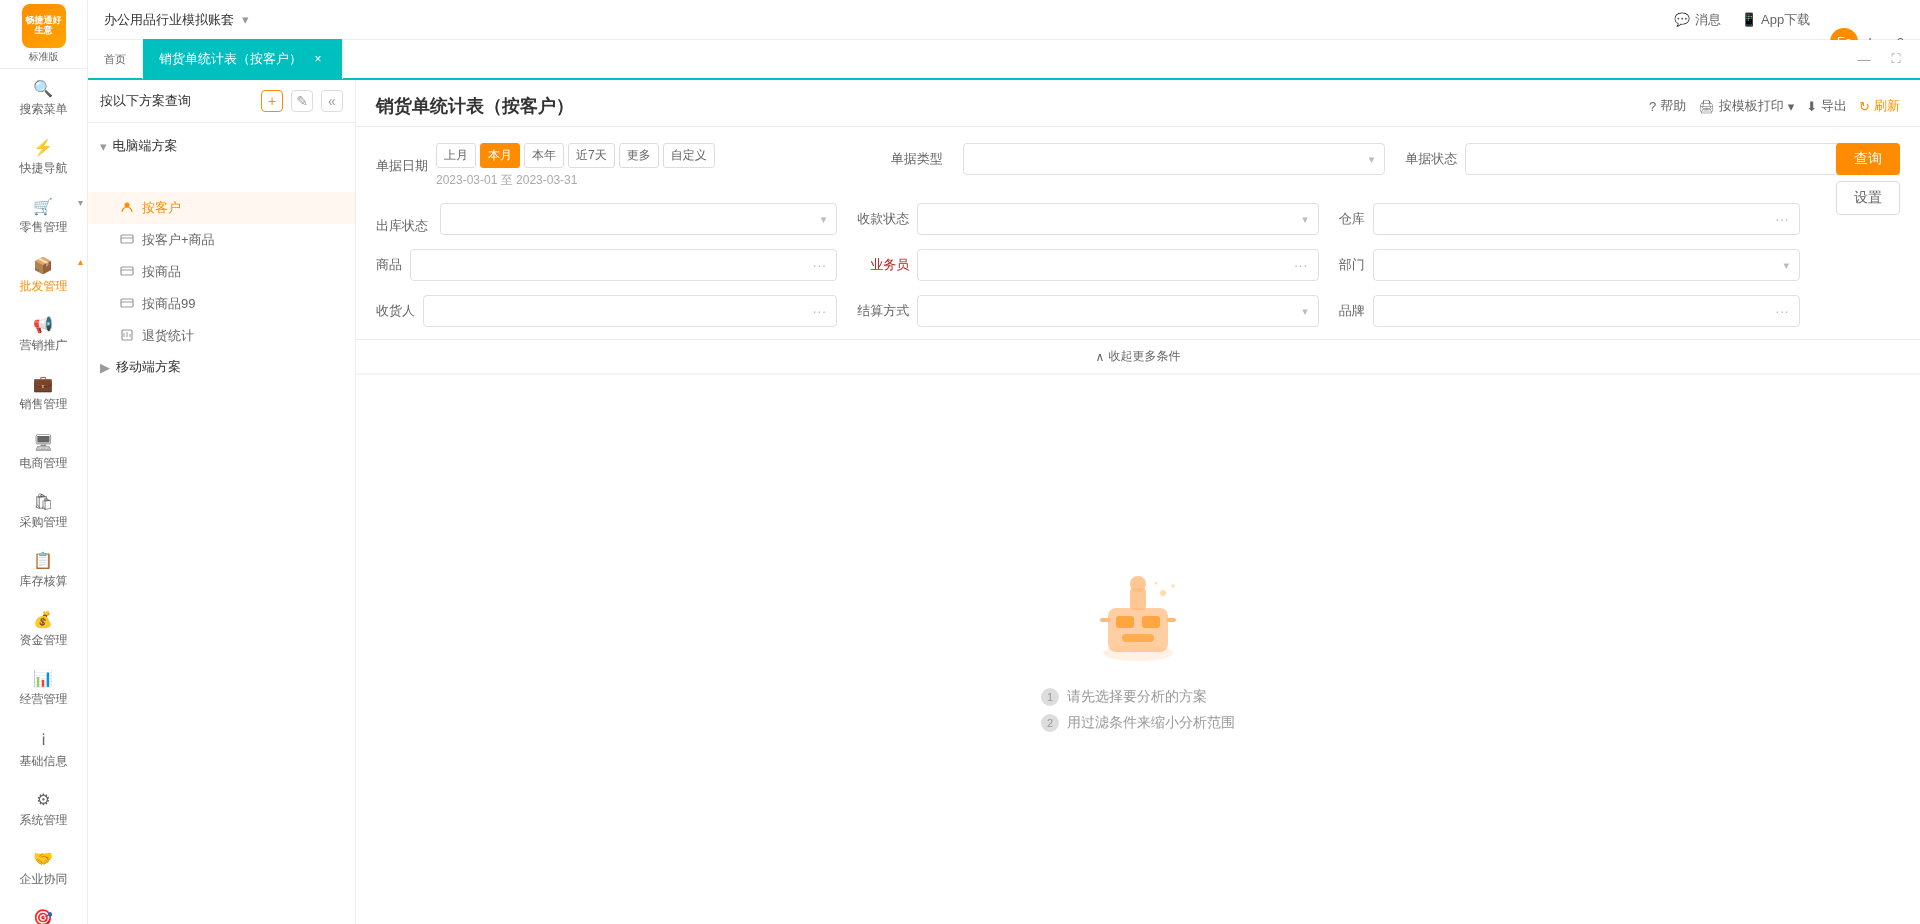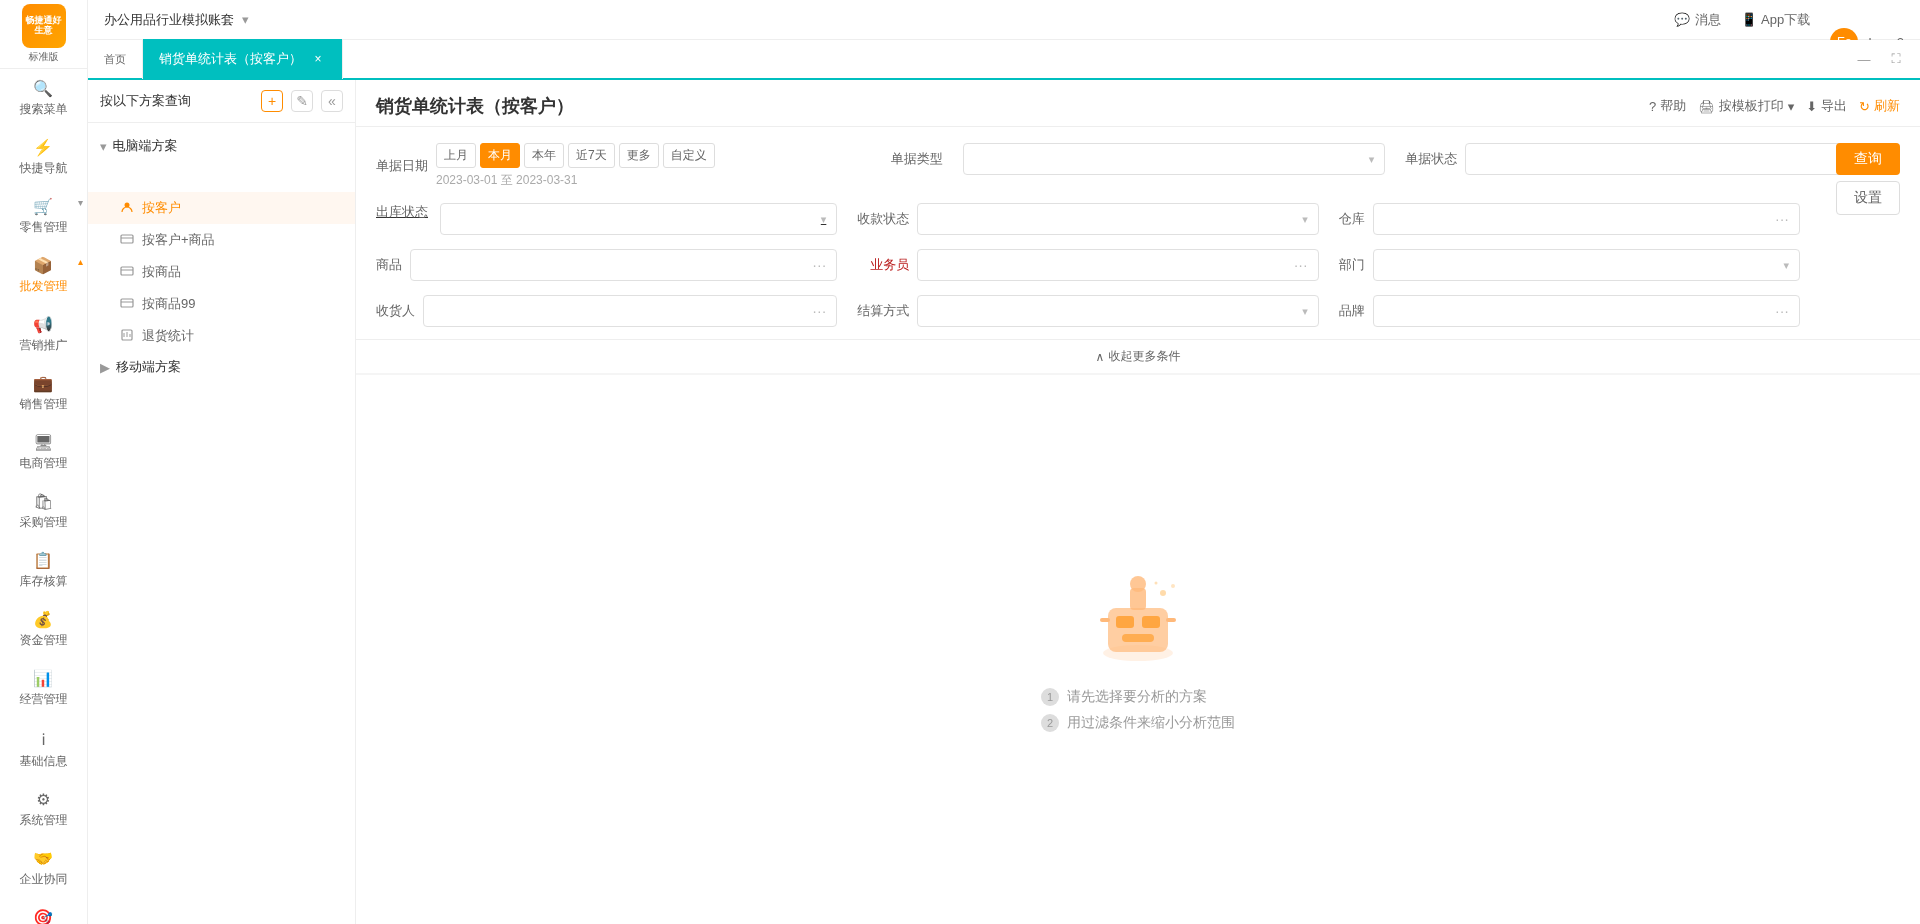--- a/index.html
+++ b/index.html
@@ -333,21 +333,21 @@
             </div>
           </div>
 
           <div style="position:absolute; right:0; top:0; display:flex; flex-direction:column; gap:6px; z-index:10;">
             <button class="query-btn">查询</button>
             <button class="setting-btn">设置</button>
           </div>
         </div>
 
         <div style="display:flex; align-items:center; gap:20px; padding-bottom:14px;">
-          <div style="display:flex; align-items:flex-start; gap:12px; flex:1;text-decoration:underline;">
+          <div style="display:flex; align-items:flex-end; gap:12px; flex:1;">
             <span style="font-size:13px;color:#666;white-space:nowrap;">出库状态</span>
             <div class="filter-cell-input" style="flex:1;">
               <span style="color:#ccc;"></span>
               <span class="filter-arrow">▾</span>
             </div>
           </div>
           <div style="display:flex; align-items:center; gap:8px; flex:1;">
             <span style="font-size:13px;color:#666;white-space:nowrap;">收款状态</span>
             <div class="filter-cell-input" style="flex:1;">
               <span style="color:#ccc;"></span>

